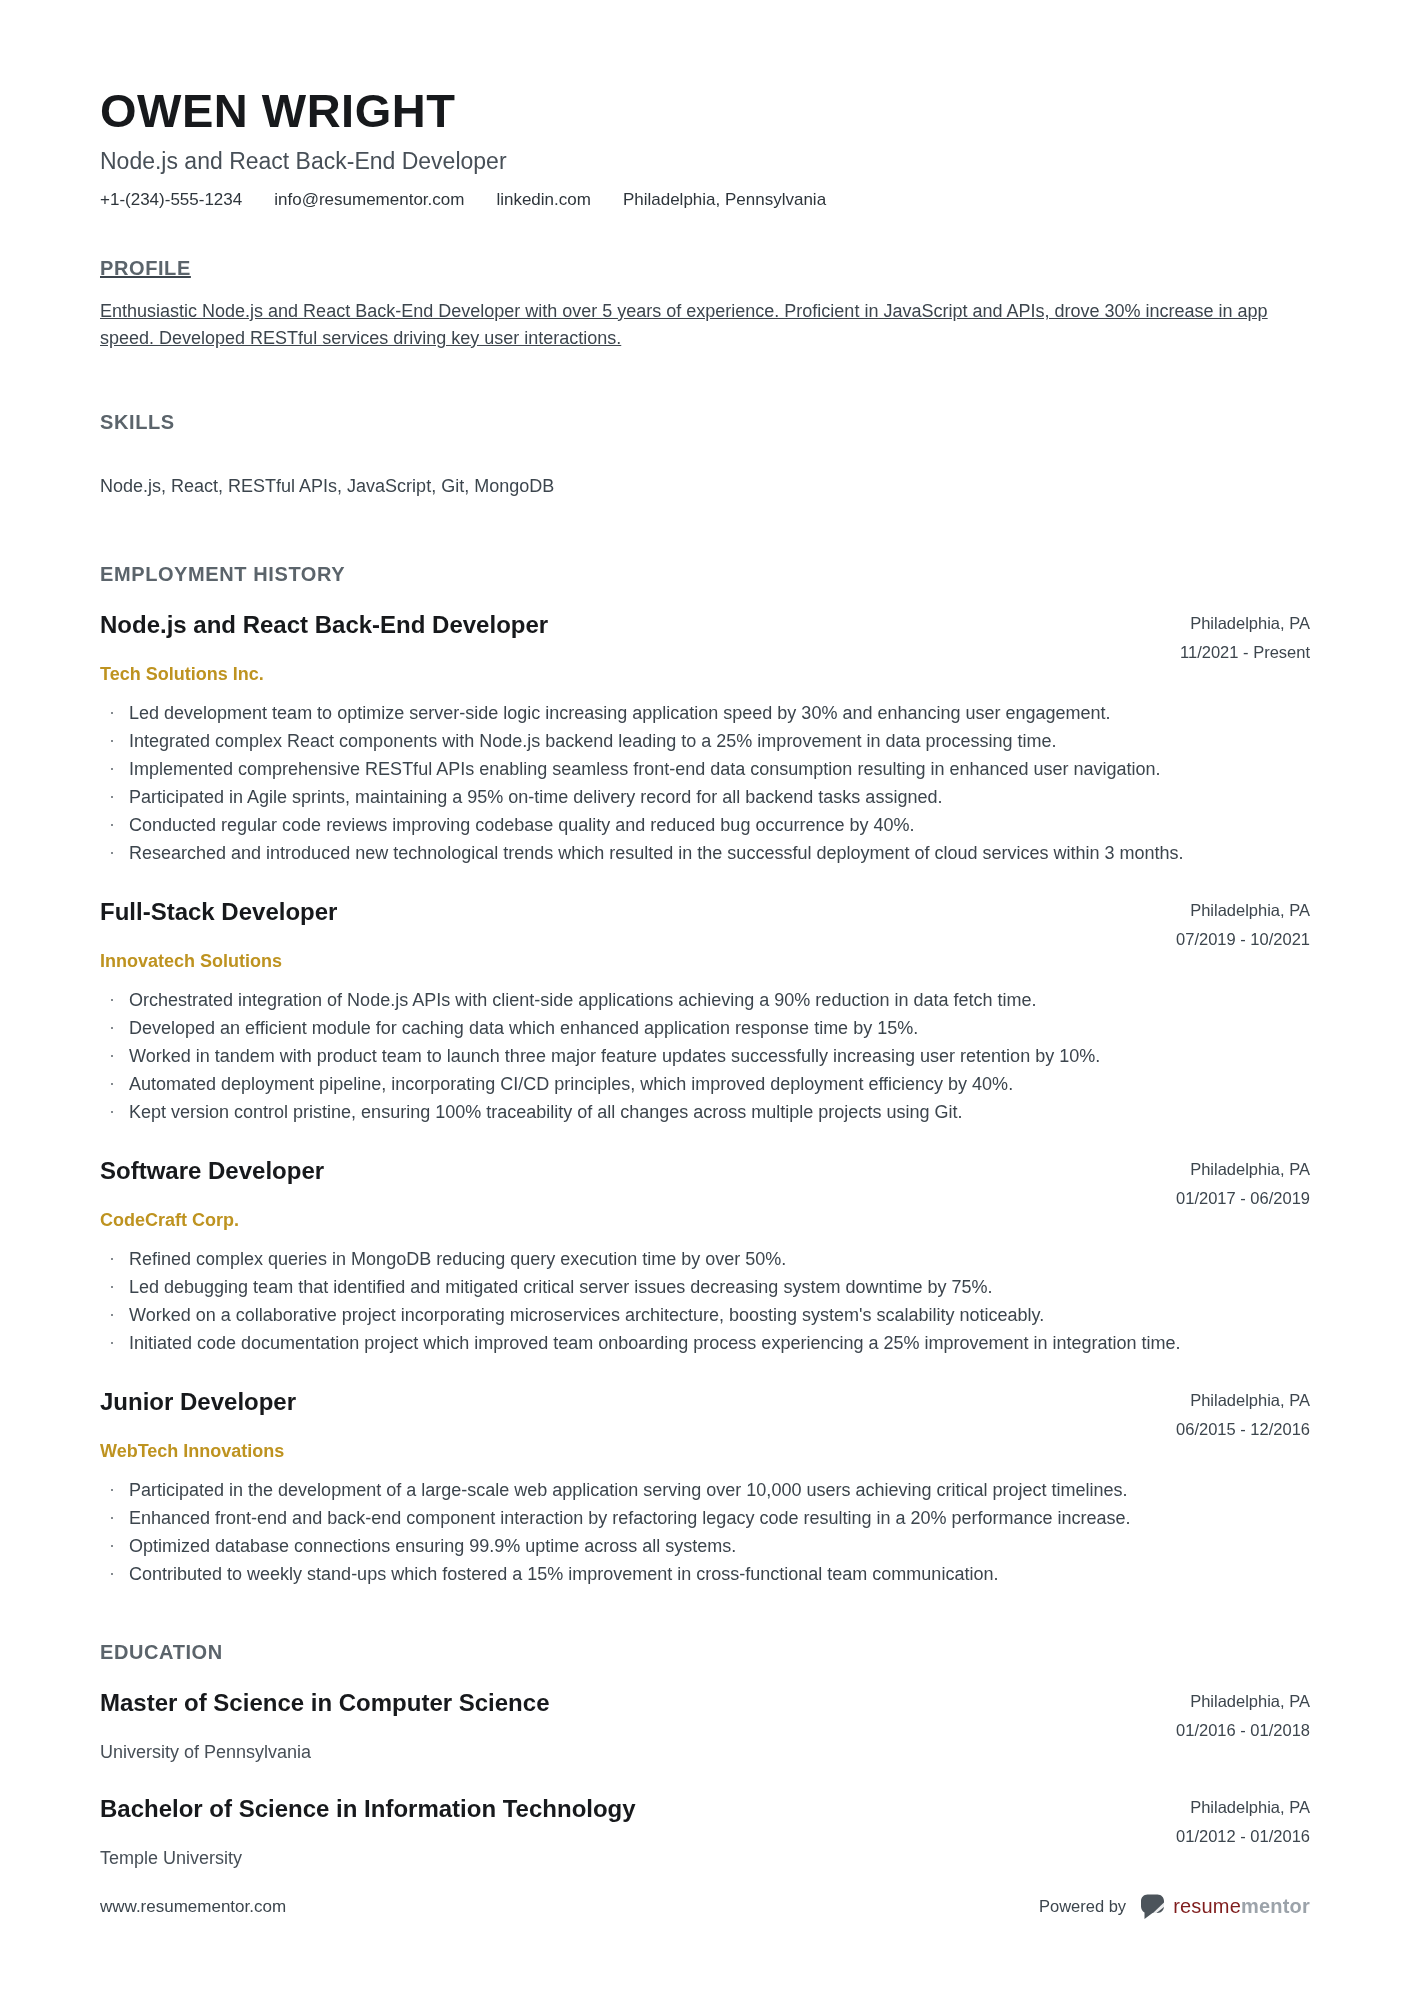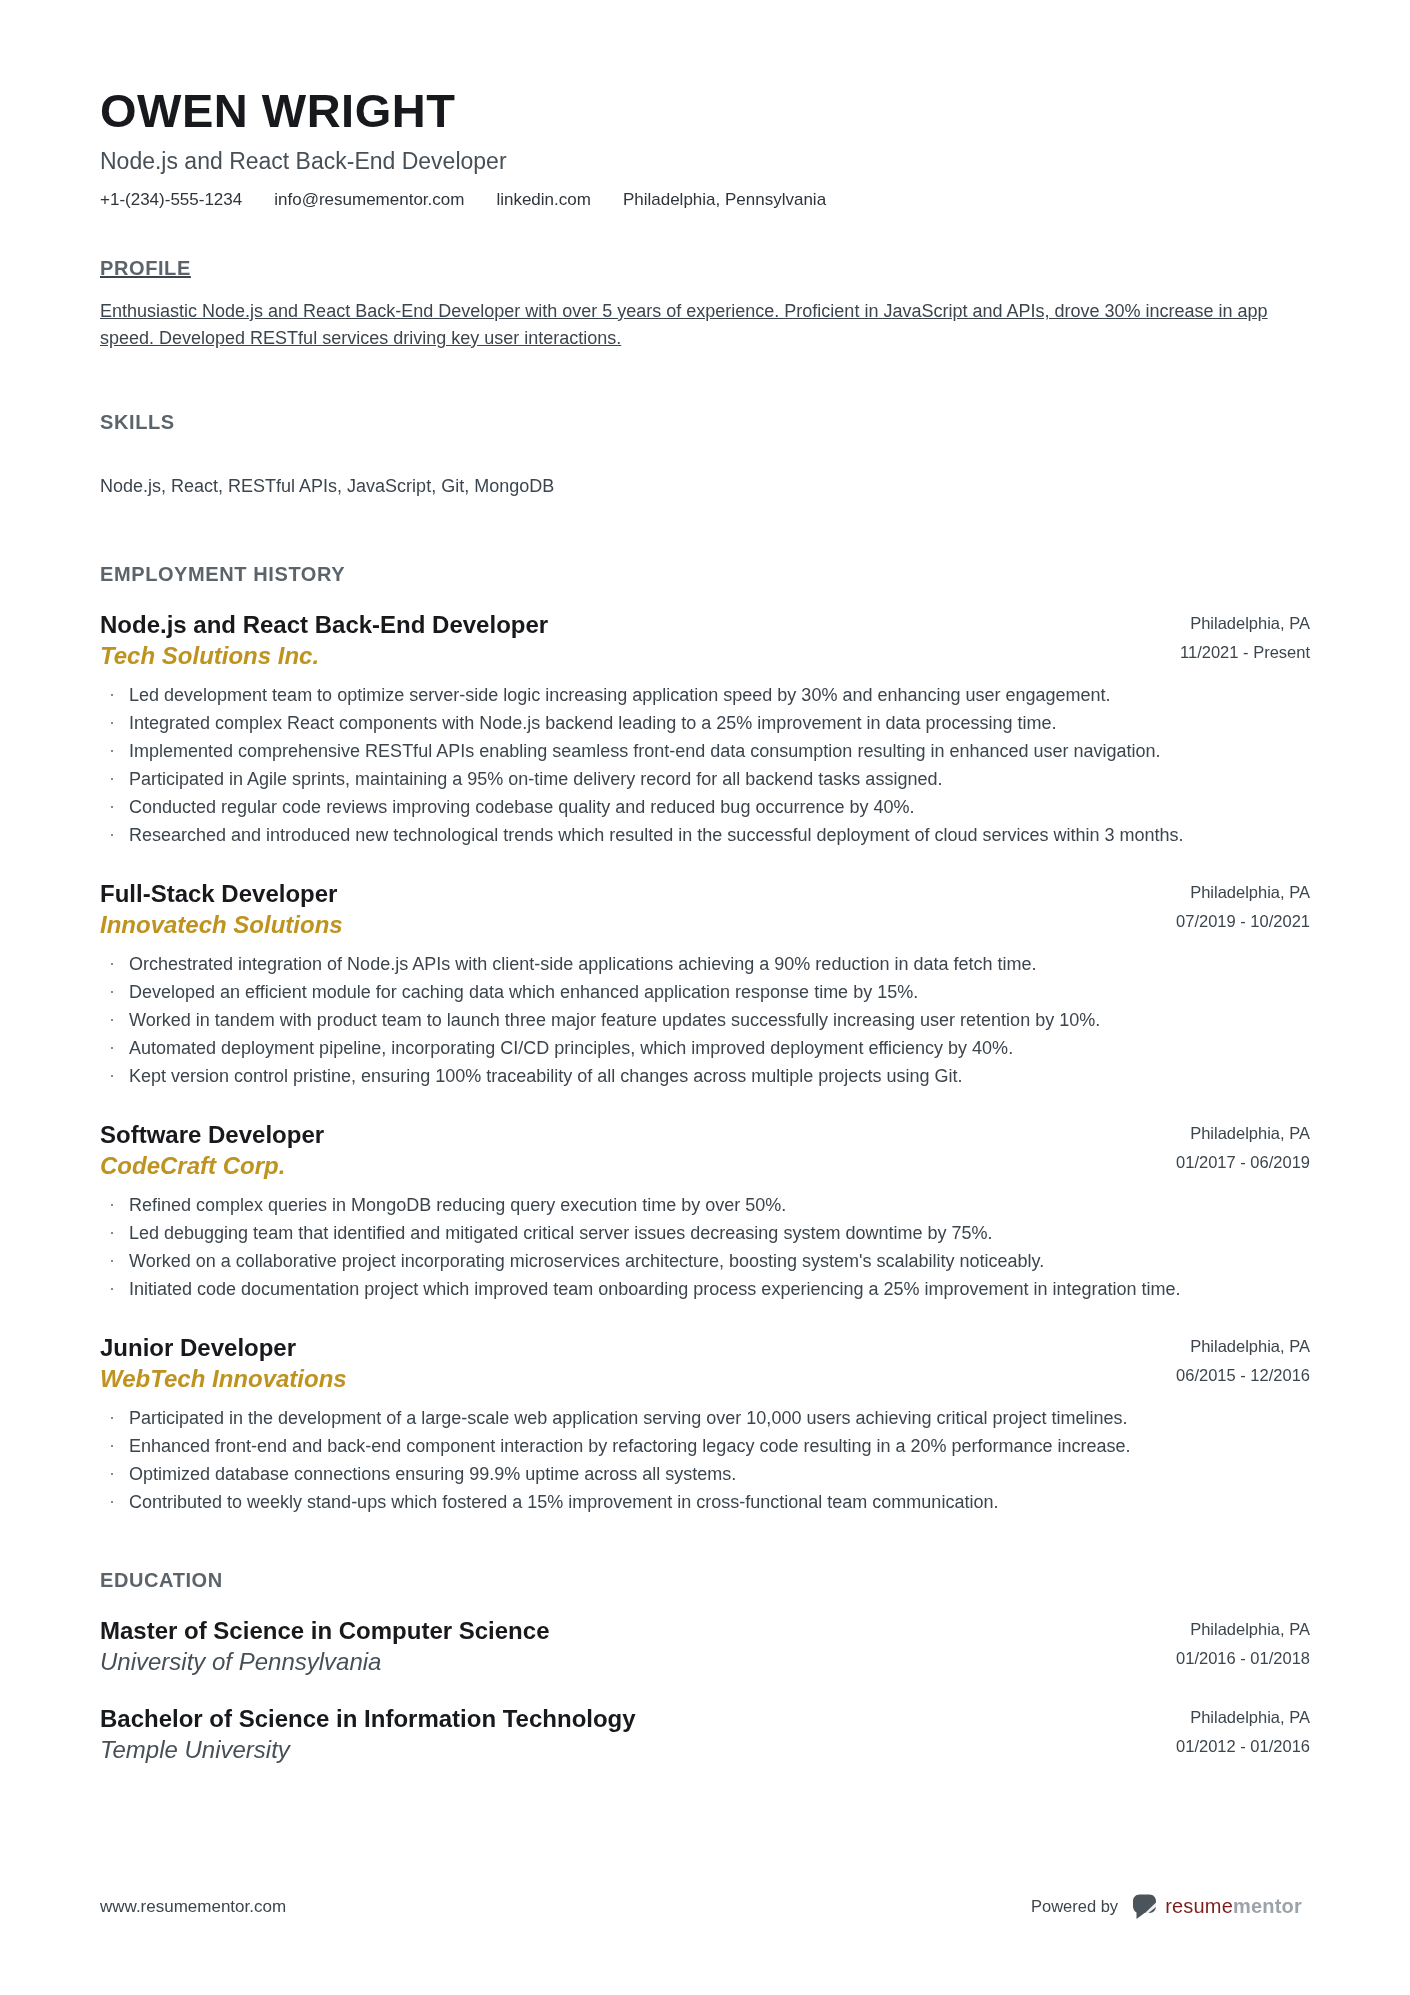--- a/index.html
+++ b/index.html
@@ -77,25 +77,24 @@
     justify-content: space-between;
     align-items: flex-start;
   }
   .entry-title {
     font-size: 24px;
     line-height: 29px;
     font-weight: 600;
     color: #17191C;
   }
   .entry-sub {
-    margin-top: 5px;
-    font-size: 24px;
+    margin-top: 23px;
+    font-size: 18px;
     line-height: 24px;
     font-weight: 600;
-    font-style: italic;
   }
   .entry-sub.company { color: #BE9320; }
   .entry-sub.school  { color: #474F57; font-weight: normal; }
   .entry-right {
     text-align: right;
     font-size: 16.5px;
     color: #3C454D;
     flex-shrink: 0;
     padding-top: 4px;
   }
@@ -120,21 +119,21 @@
     top: -1px;
     color: #707必8;
     color: #70777D;
     font-size: 18px;
   }
 
   
   .footer {
     position: absolute;
     left: 100px;
-    right: 108px;
+    right: 100px;
     top: 1893px;
     display: flex;
     justify-content: space-between;
     align-items: center;
   }
   .footer-url {
     font-size: 17px;
     color: #3C454D;
     text-decoration: none;
   }

